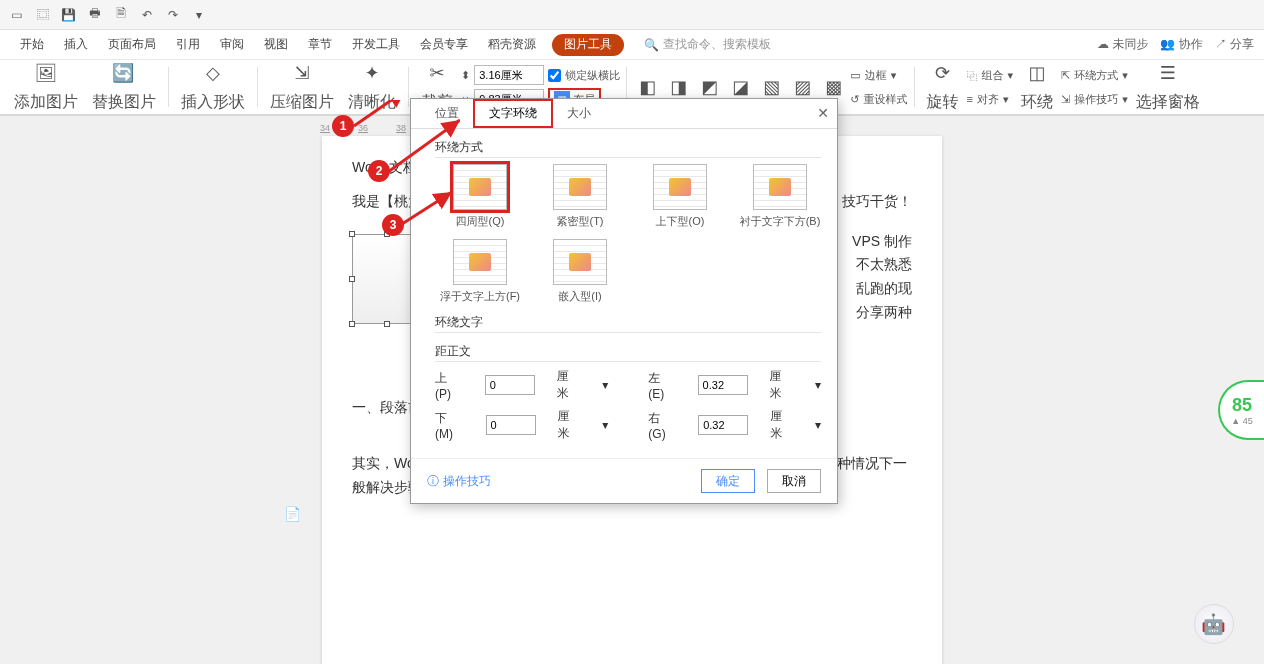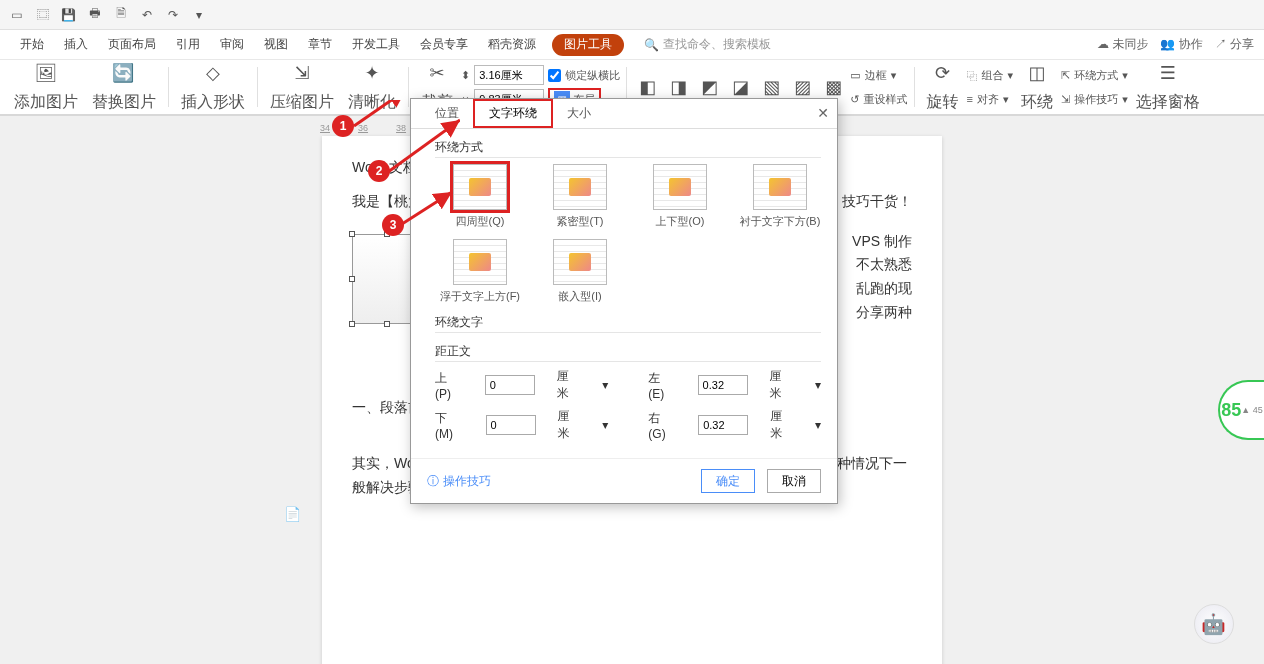--- a/index.html
+++ b/index.html
@@ -54,21 +54,21 @@
     .dist-item input { width: 50px; height: 20px; border: 1px solid #aaa; padding: 0 4px; font-size: 11px; }
     .dlg-foot { display: flex; justify-content: space-between; align-items: center; padding: 10px 16px; border-top: 1px solid #eee; }
     .tips { color: #4a8df8; font-size: 12px; display: flex; align-items: center; gap: 4px; }
     .dlg-foot .btns { display: flex; gap: 12px; }
     .dlg-foot button { width: 54px; height: 24px; border: 1px solid #aaa; background: #fff; cursor: pointer; font-size: 12px; }
     .dlg-foot button.primary { border-color: #4a8df8; color: #4a8df8; }
 
     .callout { position: absolute; width: 22px; height: 22px; border-radius: 50%; background: #d22; color: #fff; display: flex; align-items: center; justify-content: center; font-size: 12px; font-weight: bold; z-index: 30; }
     .arrow { position: absolute; z-index: 25; pointer-events:none; }
 
-    .float-btn { position: absolute; right: 0; top: 380px; width: 46px; height: 60px; border: 2px solid #37c754; border-right: none; border-radius: 30px 0 0 30px; display: flex; flex-direction: row; align-items: center; justify-content: center; color: #37c754; font-size: 18px; font-weight: bold; background: #fff; }
+    .float-btn { position: absolute; right: 0; top: 380px; width: 46px; height: 60px; border: 2px solid #37c754; border-right: none; border-radius: 30px 0 0 30px; display: flex; flex-direction: column; align-items: center; justify-content: center; color: #37c754; font-size: 18px; font-weight: bold; background: #fff; }
     .float-btn small { font-size: 9px; color: #888; font-weight: normal; text-align: center; }
     .persona { position: absolute; right: 30px; bottom: 20px; width: 40px; height: 40px; border-radius: 50%; background: radial-gradient(#fff, #e8e8f0); border: 1px solid #ddd; display:flex; align-items:center; justify-content:center; font-size:20px;}
     .side-icon { position: absolute; left: 284px; top: 390px; color: #aaa; font-size: 14px; }
 
     .cb { width:13px; height:13px; }
   </style>
 </head>
 <body>
 
 <div class="titlebar">

